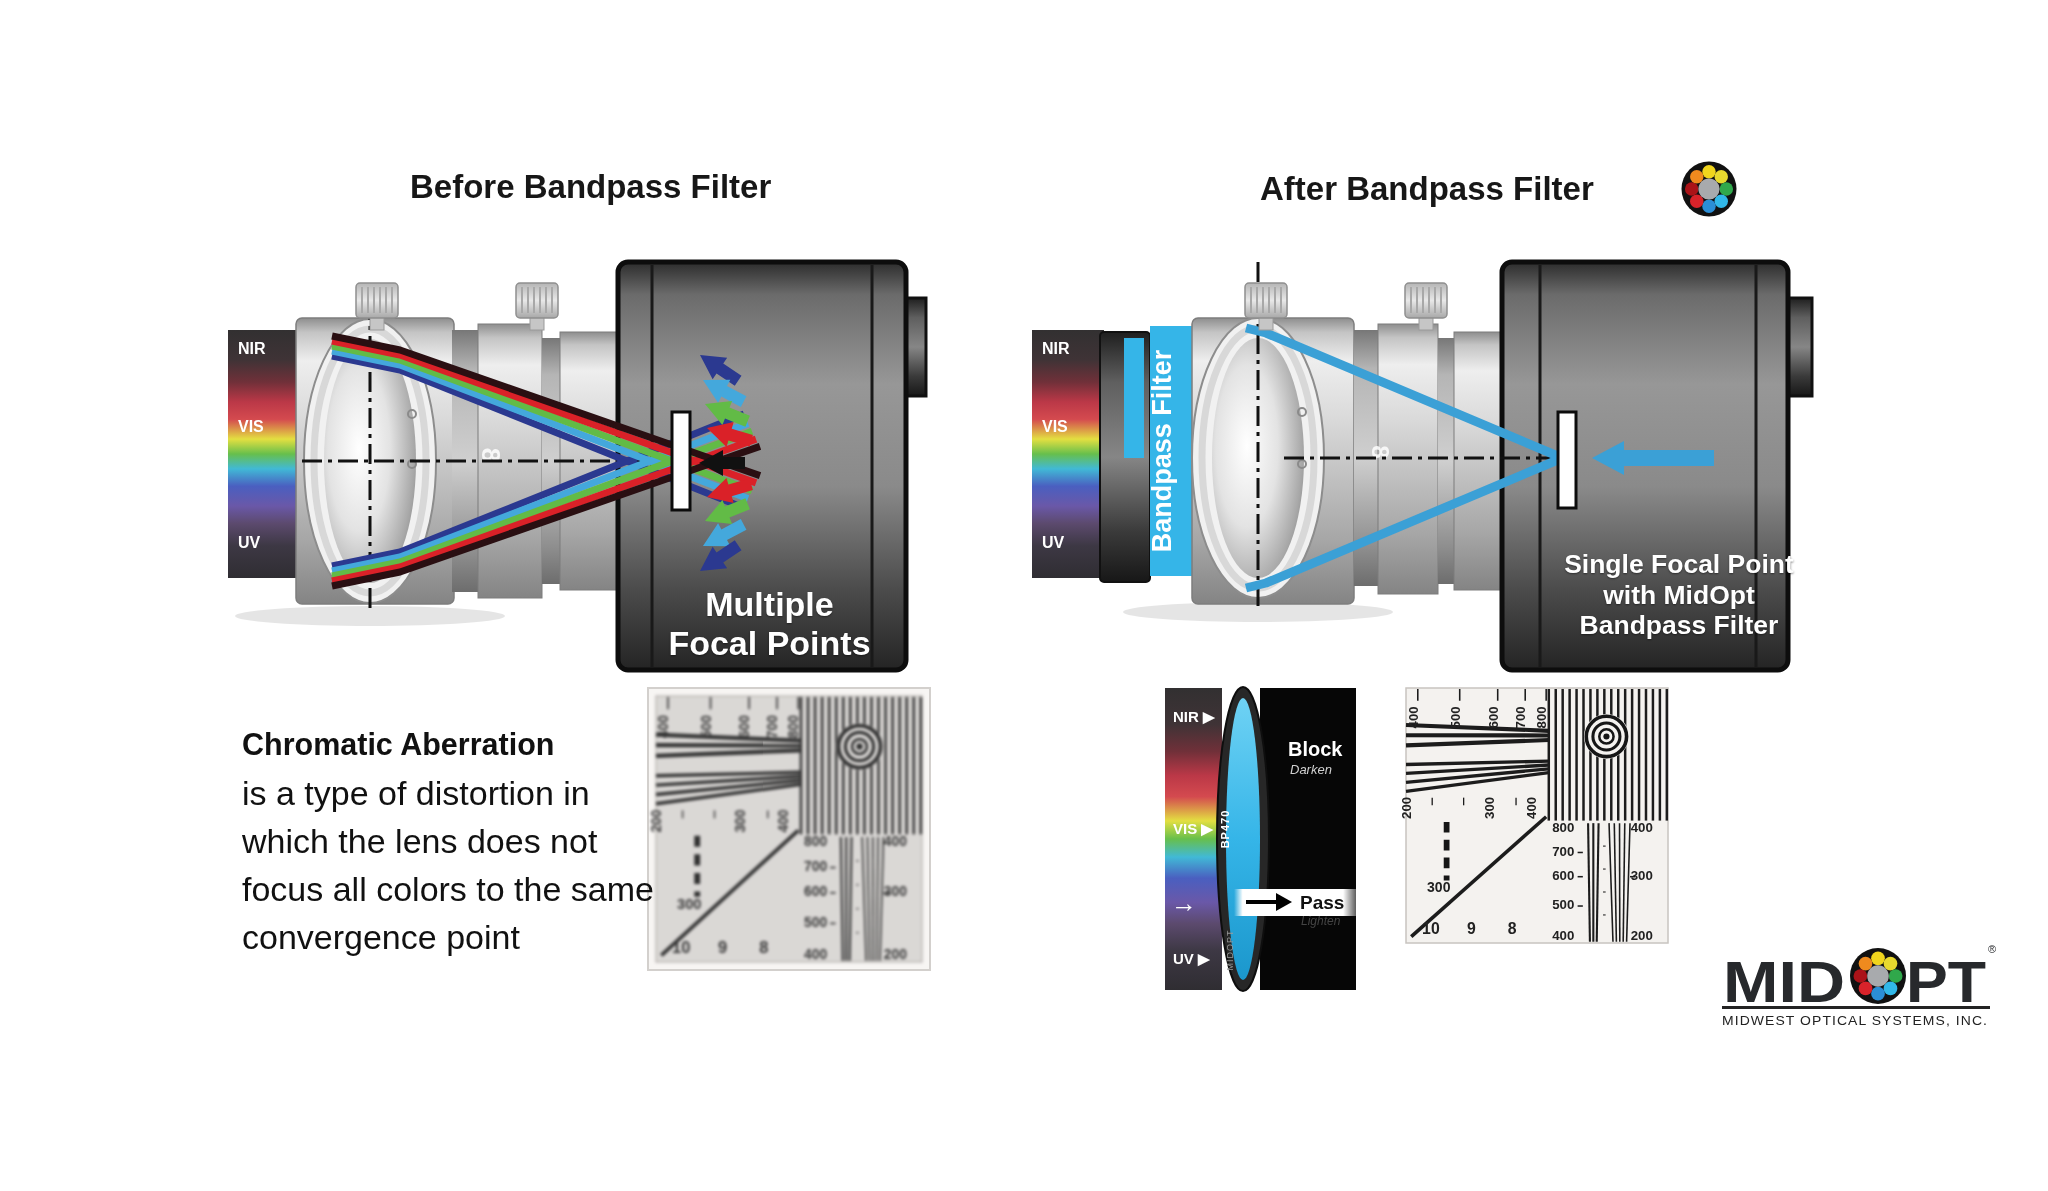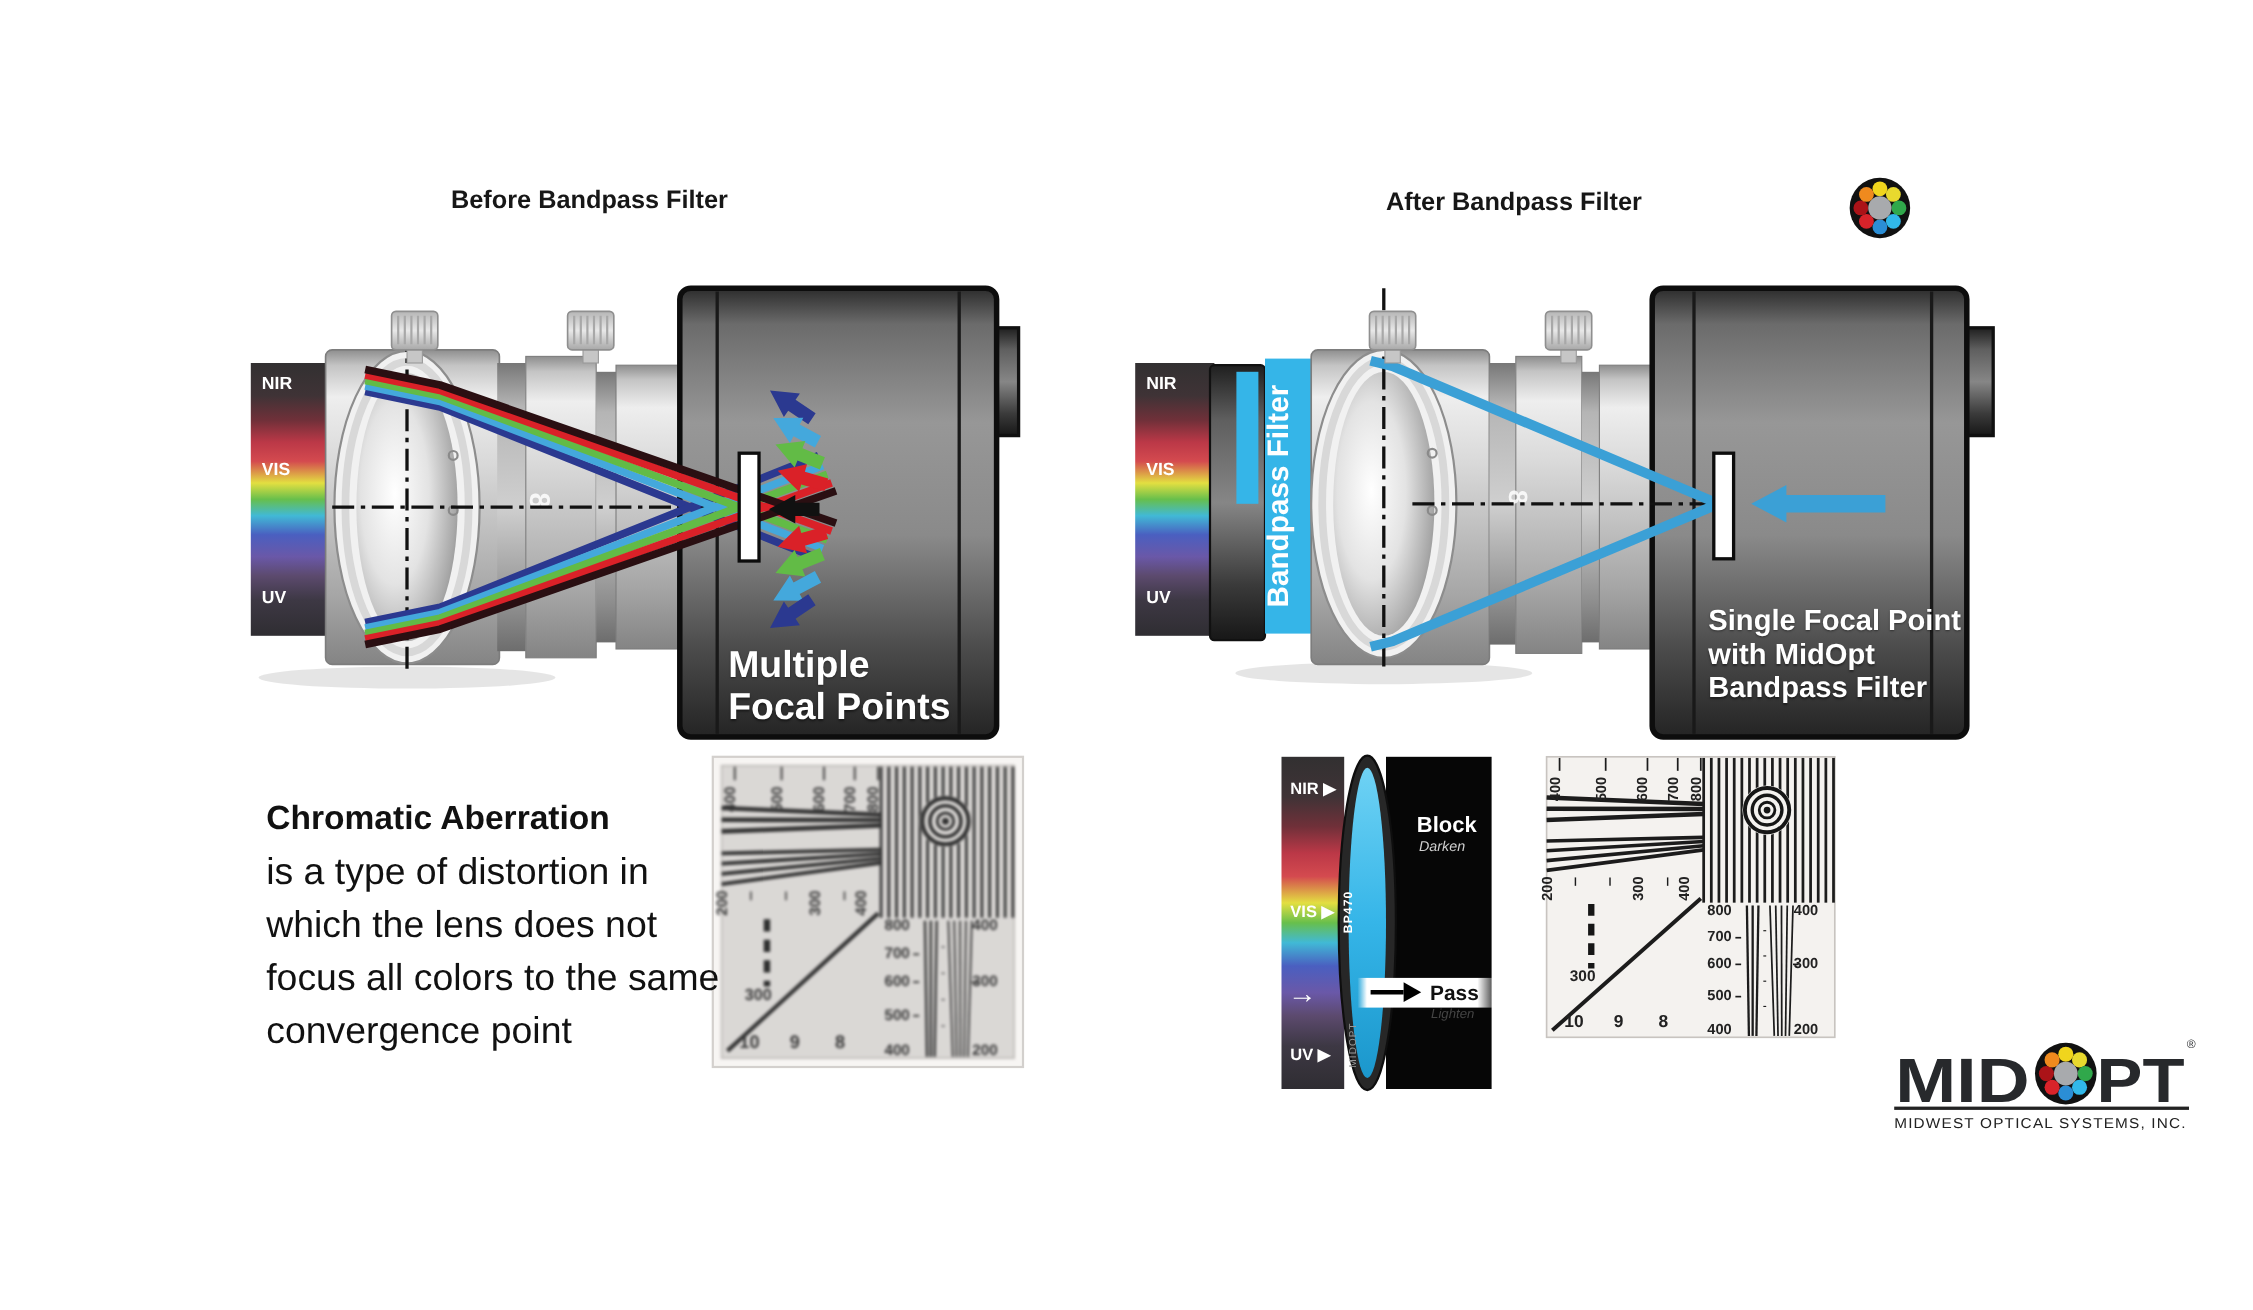--- a/index.html
+++ b/index.html
@@ -1,21 +1,21 @@
 <!DOCTYPE html>
 <html><head>
 <meta charset="utf-8">
 <style>
   html,body{margin:0;padding:0;background:#ffffff;}
   .canvas{position:relative;width:2048px;height:1191px;background:#ffffff;overflow:hidden;
           font-family:"Liberation Sans",sans-serif;}
   .canvas svg{position:absolute;left:0;top:0;}
   .ovl{position:absolute;color:#171717;}
-  .title{font-size:23px;font-weight:700;white-space:nowrap;}
-  .camcap{color:#ffffff;font-weight:700;line-height:1.16;text-shadow:0 1px 2px rgba(0,0,0,.45);}
+  .title{font-size:33px;font-weight:700;white-space:nowrap;}
+  .camcap{color:#ffffff;font-weight:700;line-height:1.16;text-shadow:0 1px 2px rgba(0,0,0,.45);text-align:center;}
   #cap-multiple{left:662px;top:585px;width:215px;font-size:34px;}
   #cap-single{left:1553px;top:549px;width:252px;font-size:26.5px;}
   #desc{left:242px;top:727px;width:412px;}
   #desc h2{margin:0 0 8px 0;font-size:30.5px;font-weight:700;color:#111;}
   #desc p{margin:0;font-size:34px;line-height:1.41;color:#111;}
   svg text{font-family:"Liberation Sans",sans-serif;}
 </style>
 </head>
 <body>
 

